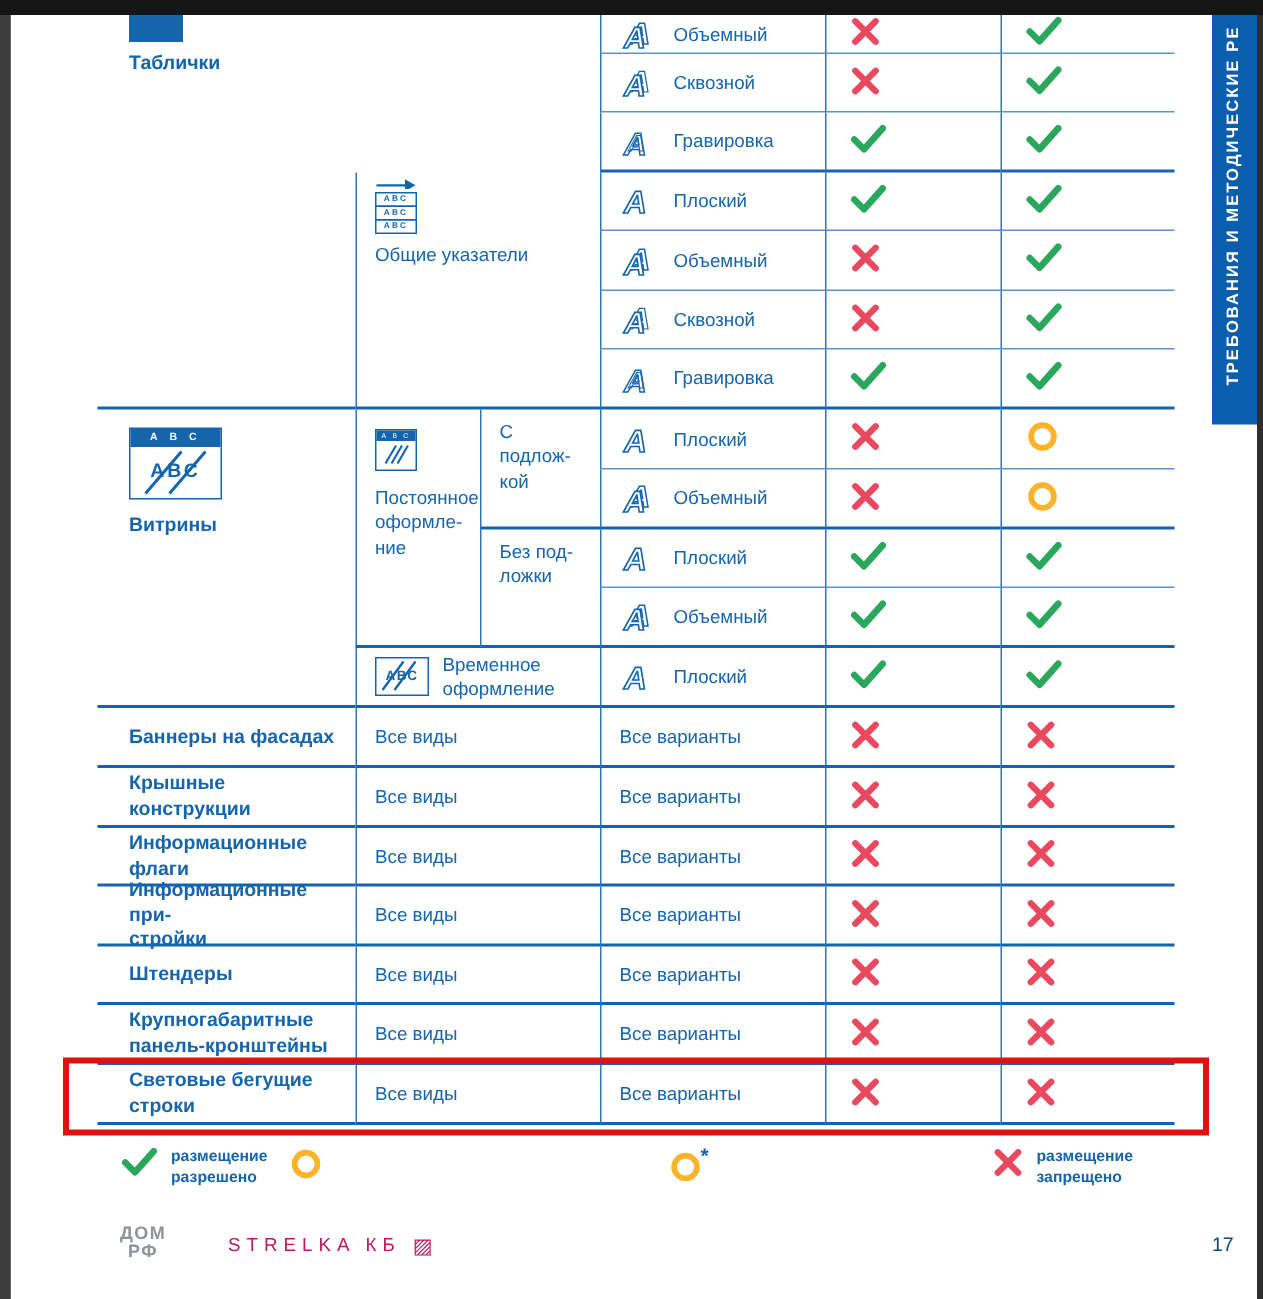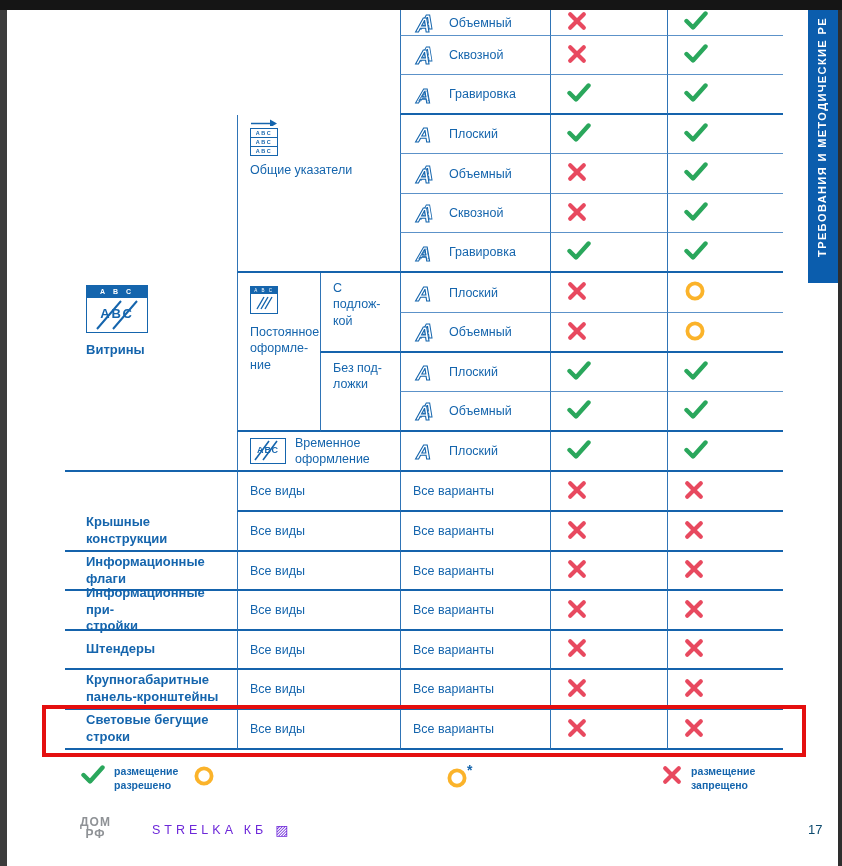--- a/index.html
+++ b/index.html
@@ -54,38 +54,42 @@
   
   .legend{position:absolute;top:752px;left:0;width:800px;height:48px}
   .litem{position:absolute;display:flex;gap:9px;align-items:flex-start;top:2px}
   .ltext{font-size:10.5px;font-weight:700;color:#1565ad;line-height:1.35;white-space:pre-line}
   .lmark{flex:0 0 auto;margin-top:1px}
 
   
   .footer{position:absolute;top:798px;left:0;width:831px;height:58px}
   .logo{position:absolute;left:73px;top:8px;color:#8f9296;font-weight:700;font-size:12px;line-height:1;
         letter-spacing:1px;text-align:center}
-  .brand{position:absolute;left:145px;top:14px;color:#6d28d9;font-size:12.5px;letter-spacing:4px;display:flex;gap:8px;align-items:center}
+  .brand{position:absolute;left:145px;top:14px;color:#be185d;font-size:12.5px;letter-spacing:4px;display:flex;gap:8px;align-items:center}
   .hatch{font-size:14px;letter-spacing:0}
   .pageno{position:absolute;left:801px;top:14px;color:#0c4a6e;font-size:13px}
 </style>
 </head>
 <body>
 
 <div class="topbar"></div>
 <div class="leftstrip"></div>
 
 <div class="page">
 
   <div class="sideband">
     <span>ТРЕБОВАНИЯ И МЕТОДИЧЕСКИЕ РЕ</span>
   </div>
 
   <div class="grid">
 
+    <div class="c cat b2" style="grid-area:1/1/8/2">
+      <div class="plate-icon">A B C</div>
+      <div>Таблички</div>
+    </div>
 
 
     <div class="c type b1 vl" style="grid-area:1/4/2/5">
       <span class="glyph"><svg width="24" height="26" viewBox="0 0 24 26">
             <text x="6" y="19" font-size="20" font-style="italic" font-weight="bold" font-family="Liberation Sans, sans-serif" fill="#ffffff" stroke="#1565ad" stroke-width="1">A</text>
             <text x="3" y="22" font-size="20" font-style="italic" font-weight="bold" font-family="Liberation Sans, sans-serif" fill="#ffffff" stroke="#1565ad" stroke-width="1.1">A</text>
           </svg></span>
       <span>Объемный</span>
     </div>
     <div class="c mark b1 vl" style="grid-area:1/5/2/6">
@@ -342,20 +346,23 @@
       <span><svg width="24" height="20" viewBox="0 0 24 20">
             <path d="M2.5 10 L9 16.5 L21.5 2.5" fill="none" stroke="#2aa75c" stroke-width="4.4" stroke-linecap="round" stroke-linejoin="round"></path>
           </svg></span>
       </div>
     <div class="c mark b2 vl" style="grid-area:12/6/13/7">
       <span><svg width="24" height="20" viewBox="0 0 24 20">
             <path d="M2.5 10 L9 16.5 L21.5 2.5" fill="none" stroke="#2aa75c" stroke-width="4.4" stroke-linecap="round" stroke-linejoin="round"></path>
           </svg></span>
       </div>
 
+    <div class="c cat catmid b2" style="grid-area:13/1/14/2">
+      <span class="pre">Баннеры на фасадах</span>
+      </div>
     <div class="c cellmid b2 vl" style="grid-area:13/2/14/4">
       <span>Все виды</span>
       </div>
     <div class="c cellmid b2 vl" style="grid-area:13/4/14/5">
       <span>Все варианты</span>
       </div>
     <div class="c mark b2 vl" style="grid-area:13/5/14/6">
       <span><svg width="20" height="20" viewBox="0 0 20 20">
             <path d="M3.2 3.2 L16.8 16.8 M16.8 3.2 L3.2 16.8" stroke="#e8495f" stroke-width="4.2" stroke-linecap="round" fill="none"></path>
           </svg></span>

